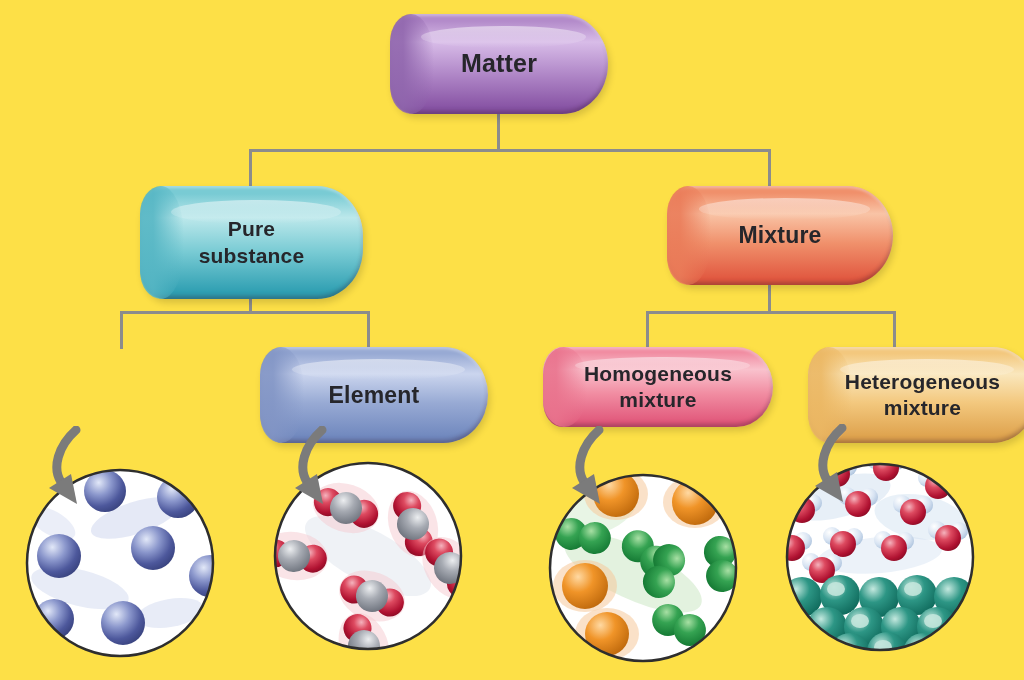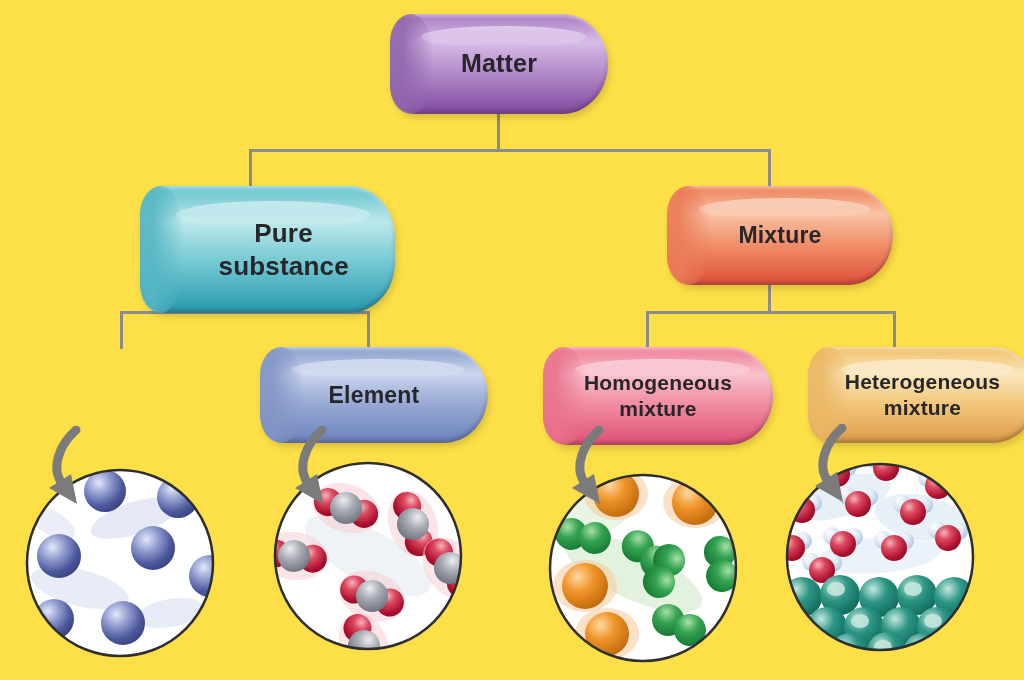--- a/index.html
+++ b/index.html
@@ -48,30 +48,30 @@
   <div class="conn v" style="left:120px;top:311px;height:38px"></div>
   <div class="conn v" style="left:367px;top:311px;height:38px"></div>
   <div class="conn v" style="left:768px;top:284px;height:29px"></div>
   <div class="conn h" style="left:646px;top:311px;width:250px"></div>
   <div class="conn v" style="left:646px;top:311px;height:38px"></div>
   <div class="conn v" style="left:893px;top:311px;height:38px"></div>
 
   <div class="cyl" style="left: 390px; top: 14px; width: 218px; height: 100px; font-size: 25px; --color: #b38bca; --color-light: #d8bce8; --color-dark: #8753a4; --color-cap: #9066ad;">
     <span class="cyl-label">Matter</span>
   </div>
-  <div class="cyl" style="left: 140px; top: 186px; width: 223px; height: 127px; font-size: 26px; padding-left: 32px; --color: #79cbd4; --color-light: #bce8eb; --color-dark: #2f9fb2; --color-cap: #56b6c4;">
+  <div class="cyl" style="left: 140px; top: 186px; width: 223px; height: 113px; font-size: 21px; --color: #79cbd4; --color-light: #bce8eb; --color-dark: #2f9fb2; --color-cap: #56b6c4;">
     <span class="cyl-label" style="width:130px">Pure substance</span>
   </div>
   <div class="cyl" style="left: 667px; top: 186px; width: 226px; height: 99px; font-size: 23px; text-align: right; --color: #f0906b; --color-light: #f9c4a6; --color-dark: #e15840; --color-cap: #ea7c59;">
     <span class="cyl-label">Mixture</span>
   </div>
   <div class="cyl" style="left: 260px; top: 347px; width: 228px; height: 96px; font-size: 23px; --color: #98aad4; --color-light: #cbd5ee; --color-dark: #7088be; --color-cap: #8295c5;">
     <span class="cyl-label">Element</span>
   </div>
-  <div class="cyl" style="left: 543px; top: 347px; width: 230px; height: 98px; font-size: 21px; --color: #f18da2; --color-light: #f9c2cd; --color-dark: #e1587b; --color-cap: #e9738d;">
+  <div class="cyl" style="left: 543px; top: 347px; width: 230px; height: 80px; font-size: 21px; --color: #f18da2; --color-light: #f9c2cd; --color-dark: #e1587b; --color-cap: #e9738d;">
     <span class="cyl-label" style="width:175px">Homogeneous mixture</span>
   </div>
   <div class="cyl" style="left: 808px; top: 347px; width: 229px; height: 96px; font-size: 21px; --color: #f3c87e; --color-light: #fae7bd; --color-dark: #dea24d; --color-cap: #ebb763;">
     <span class="cyl-label" style="width:180px">Heterogeneous mixture</span>
   </div>
 
   <svg width="0" height="0" style="position:absolute" aria-hidden="true">
     <defs>
       <radialGradient id="gBlue" cx="35%" cy="30%" r="75%">
         <stop offset="0%" stop-color="#e2e8f8"></stop>

